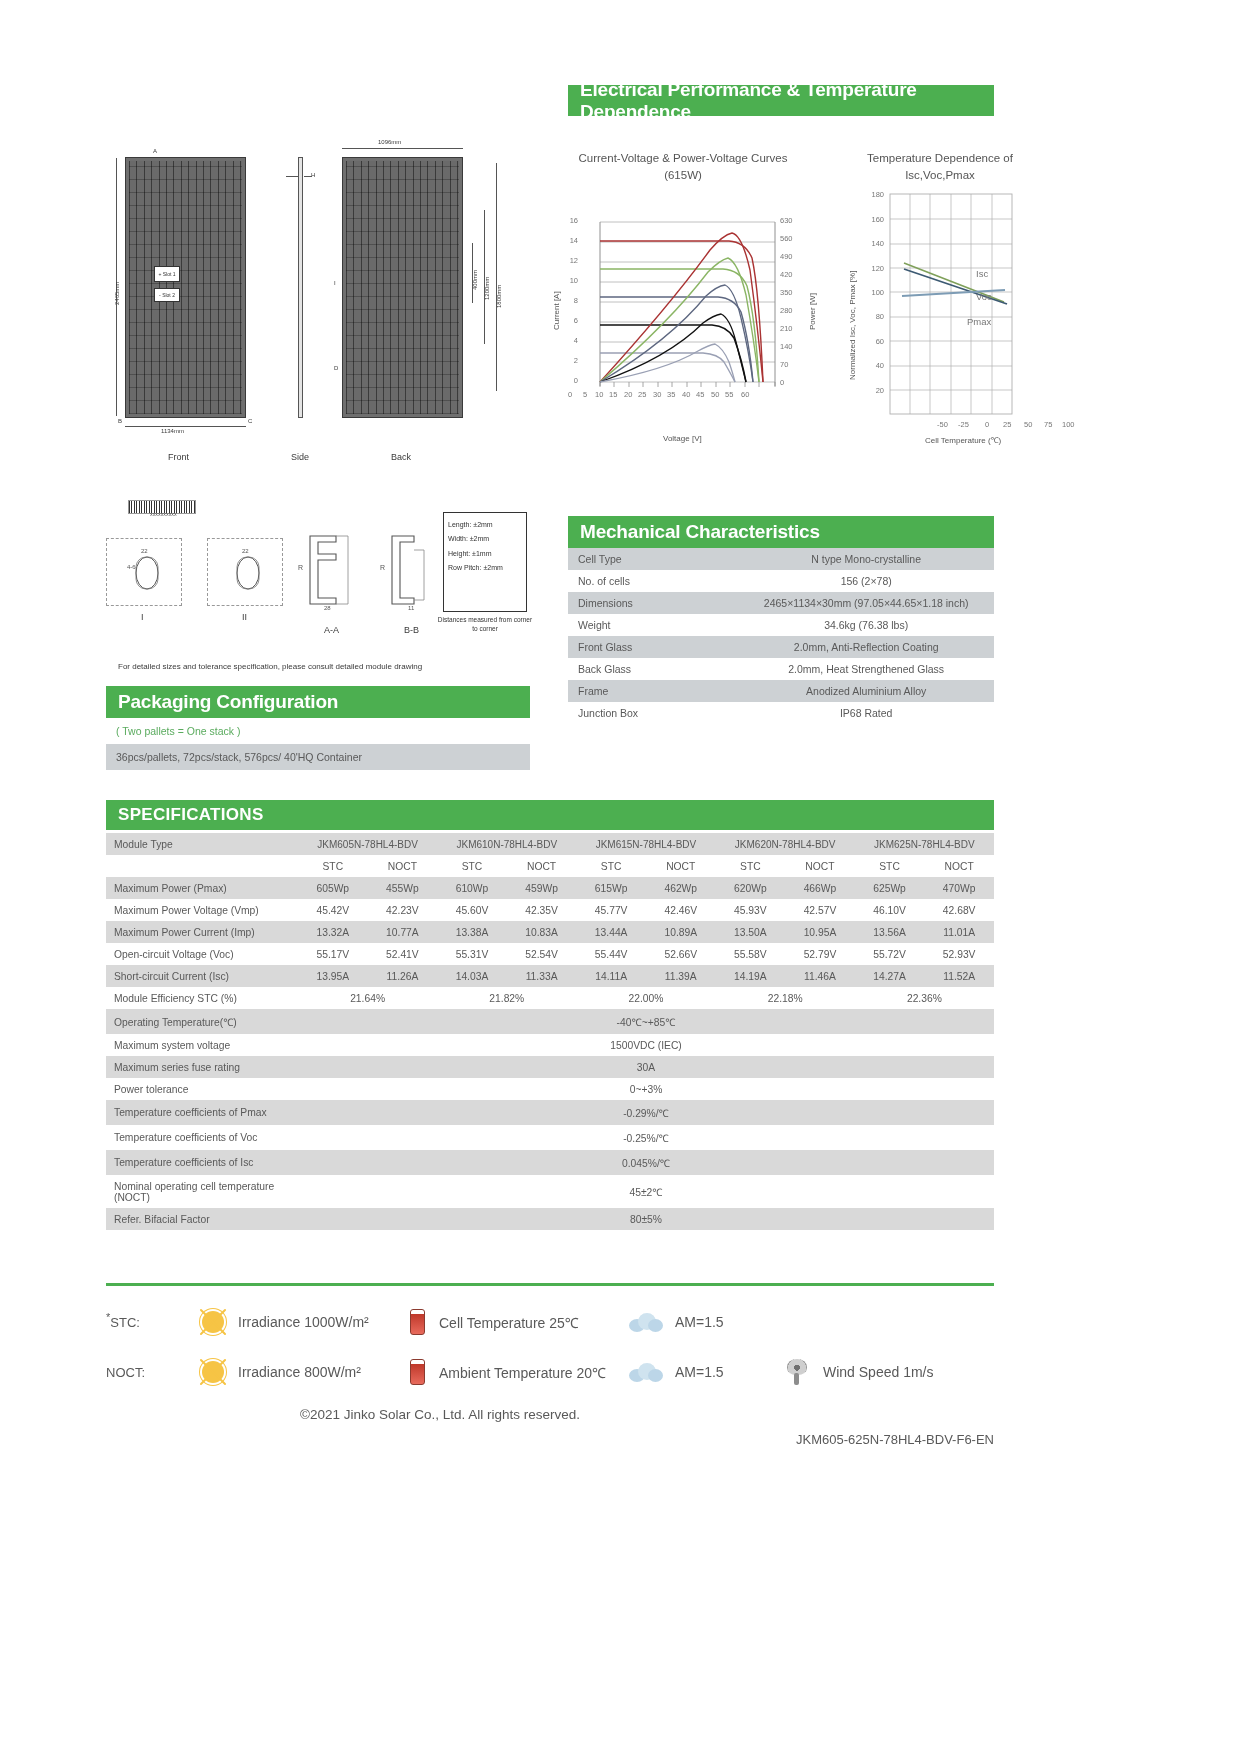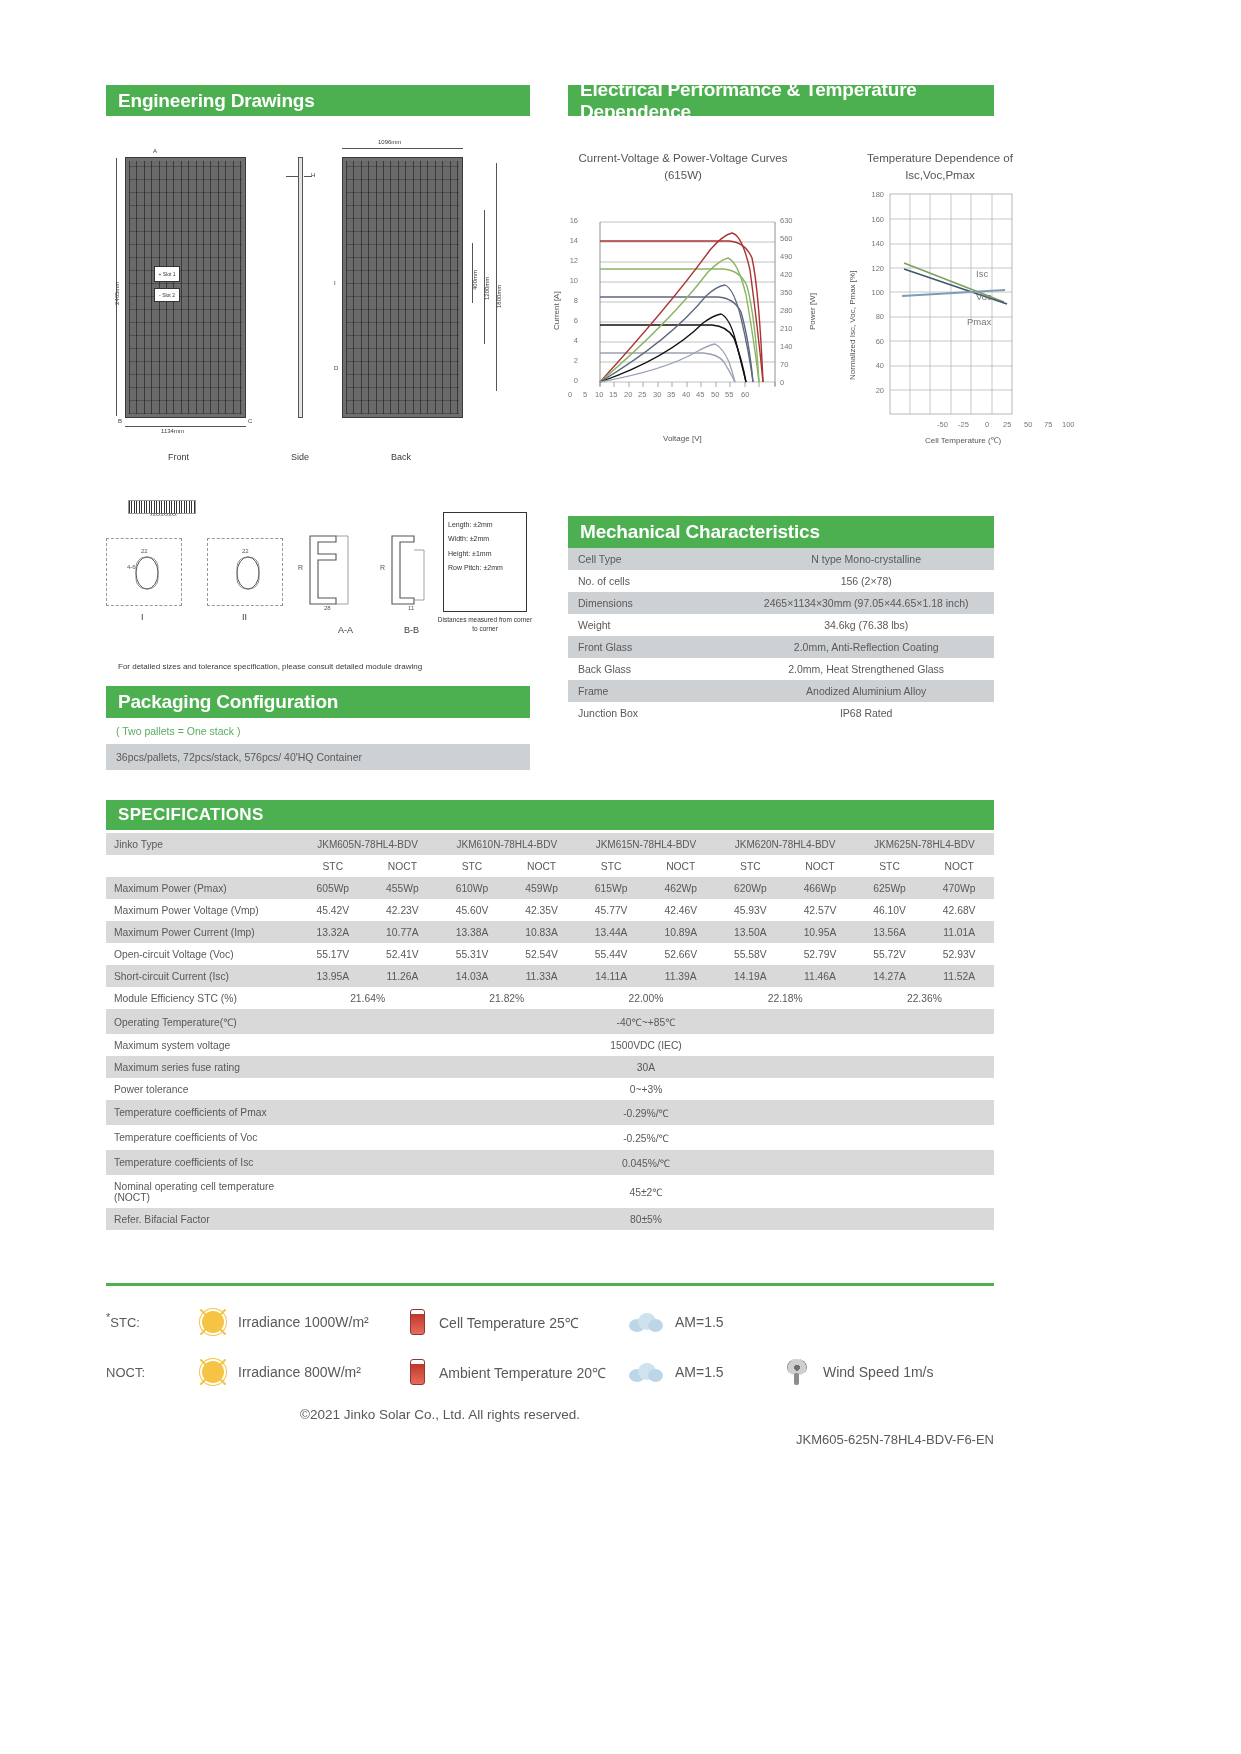--- a/index.html
+++ b/index.html
@@ -144,21 +144,20 @@
   .copy { position:absolute; left:300px; top:1405px; font-size:13.5px; color:#595959; line-height:1.55; }
   .docid { position:absolute; right:247px; top:1432px; font-size:13px; color:#595959; }
 
   svg { display:block; }
 </style>
 </head>
 <body>
 
 <div class="page">
 
-  <div class="green-bar hdr-eng">Engineering Drawings</div>
   <div class="green-bar hdr-elec">Electrical Performance &amp; Temperature Dependence</div>
 
   <div class="draw-area">
 
     <div class="panel-front">
       <div class="cells"></div>
       <div class="jbox" style="left:28px; top:108px; width:26px; height:16px;">
         <span>+ Slot 1</span>
       </div>
       <div class="jbox" style="left:28px; top:130px; width:26px; height:14px;">
@@ -242,21 +241,21 @@
   <div class="cap" style="left:242px; top:612px;">II</div>
 
   <div style="position:absolute; left:296px; top:530px;">
     <svg width="72" height="82" viewBox="0 0 72 82">
       <path d="M14 6 L40 6 L40 12 L22 12 L22 24 L40 24 L40 30 L22 30 L22 68 L40 68 L40 74 L14 74 Z" fill="none" stroke="#555" stroke-width="1.1"></path>
       <path d="M40 6 L52 6 L52 74 L40 74" fill="none" stroke="#888" stroke-width="0.8"></path>
       <text x="2" y="40" font-size="7" fill="#555">R</text>
       <text x="28" y="80" font-size="6" fill="#555">28</text>
     </svg>
   </div>
-  <div class="cap" style="left:338px; top:625px;text-align:center;">A-A</div>
+  <div class="cap" style="left:324px; top:625px;text-align:center;">A-A</div>
 
   <div style="position:absolute; left:380px; top:530px;">
     <svg width="60" height="82" viewBox="0 0 60 82">
       <path d="M12 6 L34 6 L34 12 L20 12 L20 68 L34 68 L34 74 L12 74 Z" fill="none" stroke="#555" stroke-width="1.1"></path>
       <path d="M34 20 L44 20 L44 70 L34 70" fill="none" stroke="#888" stroke-width="0.8"></path>
       <text x="0" y="40" font-size="7" fill="#555">R</text>
       <text x="28" y="80" font-size="6" fill="#555">11</text>
     </svg>
   </div>
   <div class="cap" style="left:404px; top:625px;">B-B</div>
@@ -458,21 +457,21 @@
   </table>
 
   <div class="green-bar hdr-pack">Packaging Configuration</div>
   <div class="pack-note">( Two pallets = One stack )</div>
   <div class="pack-row">36pcs/pallets, 72pcs/stack, 576pcs/ 40'HQ Container</div>
 
   <div class="green-bar hdr-spec">SPECIFICATIONS</div>
   <table class="spec-table">
     <tbody>
       <tr class="shade">
-        <td class="label">Jinko Type</td>
+        <td class="label">Module Type</td>
         <td class="mt" colspan="2">JKM605N-78HL4-BDV</td>
         <td class="mt" colspan="2">JKM610N-78HL4-BDV</td>
         <td class="mt" colspan="2">JKM615N-78HL4-BDV</td>
         <td class="mt" colspan="2">JKM620N-78HL4-BDV</td>
         <td class="mt" colspan="2">JKM625N-78HL4-BDV</td>
       </tr>
       <tr class="plain">
         <td class="label"></td>
         <td class="c">STC</td>
         <td class="c">NOCT</td>

